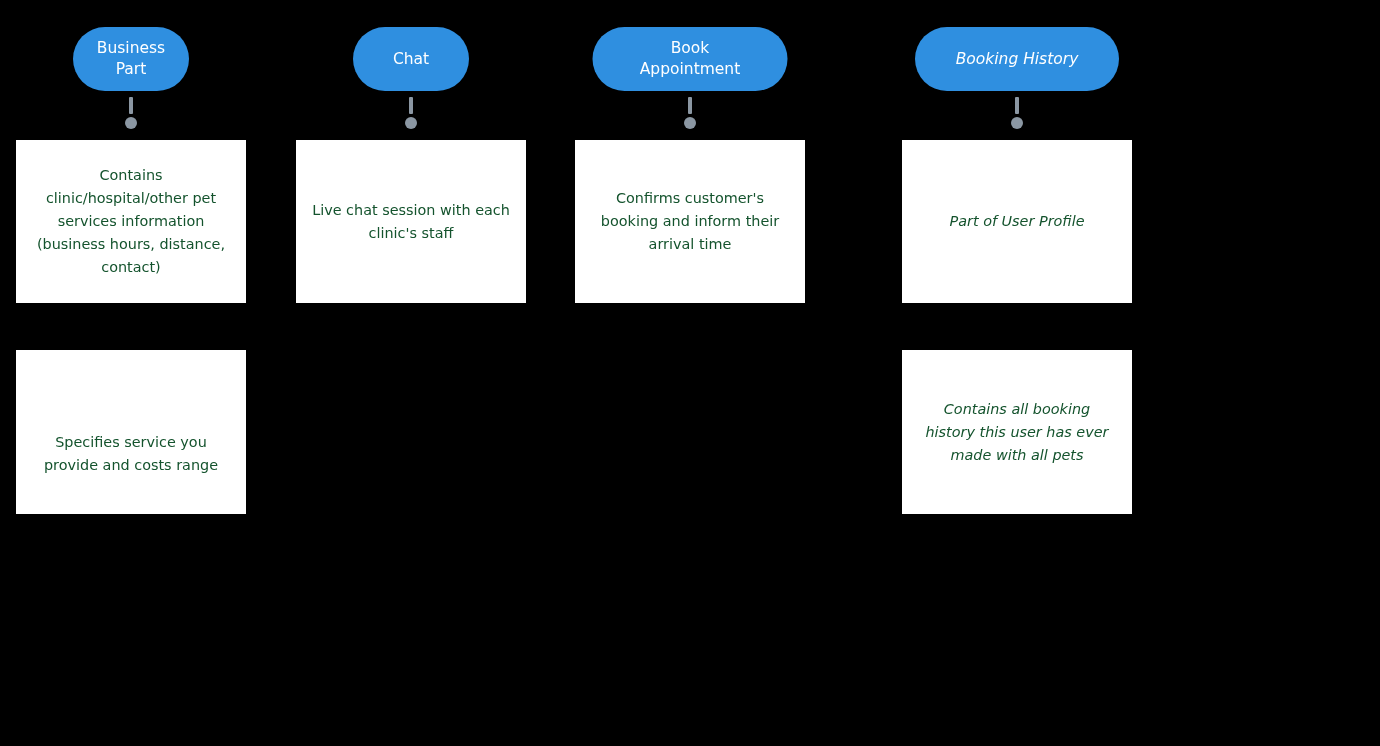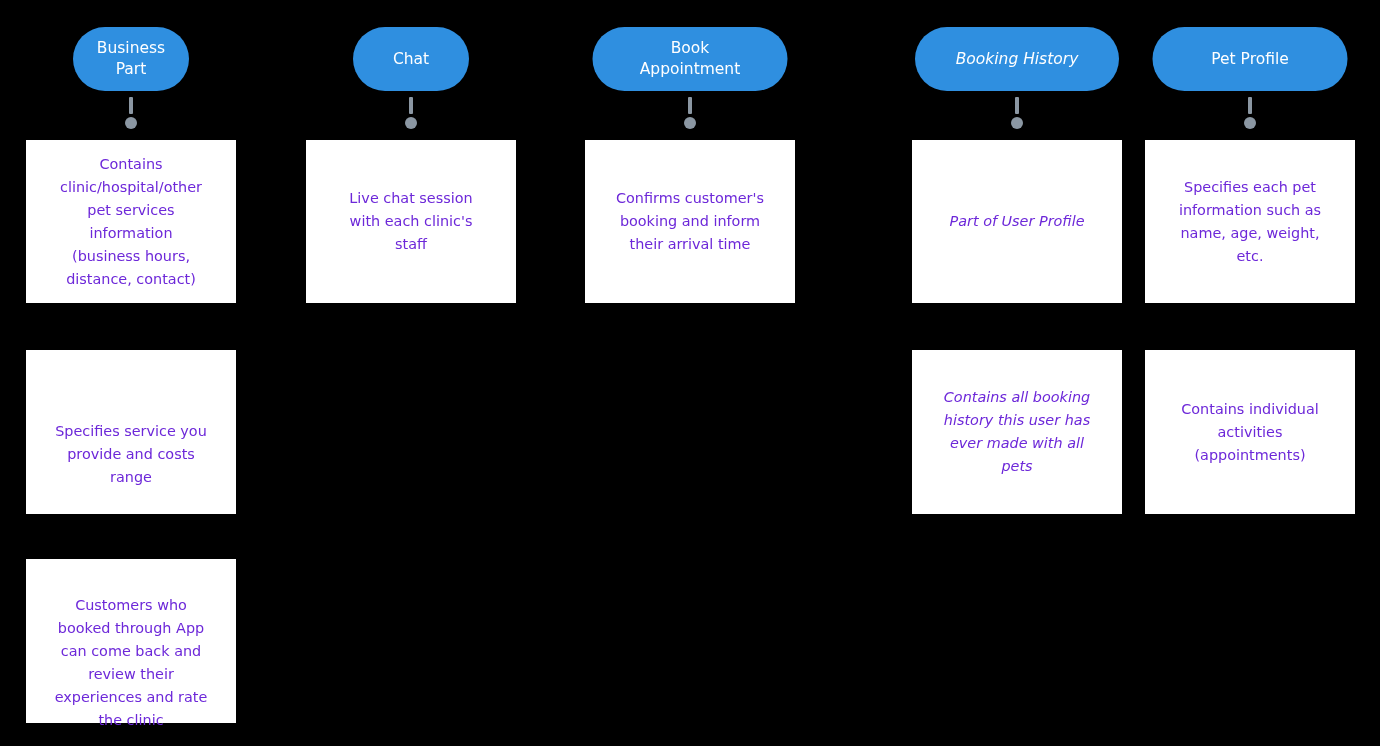--- a/index.html
+++ b/index.html
@@ -78,31 +78,31 @@
     height: 12px;
     border-radius: 50%;
     background: #8b97a3;
   }
 
   
   .card {
     position: absolute;
     left: 50%;
     transform: translateX(-50%);
-    width: 210px;
+    width: 230px;
     background: #ffffff;
-    color: #6d28d9;
+    color: #14532d;
     font-size: 14.4px;
     line-height: 23px;
     text-align: center;
     display: flex;
     align-items: center;
     justify-content: center;
     box-sizing: border-box;
-    padding: 6px 28px;
+    padding: 6px 16px;
   }
   .card .card-text {
     display: block;
     width: 100%;
   }
   .card.row1 { top: 140px; height: 163px; }
   .card.row2 { top: 350px; height: 164px; }
   .card.row3 { top: 559px; height: 164px; }
 
   
@@ -118,23 +118,20 @@
 Part</div>
     <div class="connector">
       <div class="stub"></div>
       <div class="dot"></div>
     </div>
     <div class="card row1">
       <span class="card-text">Contains clinic/hospital/other pet services information (business hours, distance, contact)</span>
     </div>
     <div class="card row2 align-upper">
       <span class="card-text">Specifies service you provide and costs range</span>
-    </div>
-    <div class="card row3 align-upper">
-      <span class="card-text">Customers who booked through App can come back and review their experiences and rate the clinic</span>
     </div>
   </div>
 
   <div class="column" style="left:581px;">
     <div class="node-pill wide">Book Appointment</div>
     <div class="connector">
       <div class="stub"></div>
       <div class="dot"></div>
     </div>
     <div class="card row1">
@@ -160,27 +157,14 @@
       <div class="dot"></div>
     </div>
     <div class="card row2">
       <span class="card-text">Contains all booking history this user has ever made with all pets</span>
     </div>
     <div class="card row1">
       <span class="card-text">Part of User Profile</span>
     </div>
   </div>
 
-  <div class="column" style="left:1141px;">
-    <div class="node-pill wide">Pet Profile</div>
-    <div class="connector">
-      <div class="stub"></div>
-      <div class="dot"></div>
-    </div>
-    <div class="card row1">
-      <span class="card-text">Specifies each pet information such as name, age, weight, etc.</span>
-    </div>
-    <div class="card row2">
-      <span class="card-text">Contains individual activities (appointments)</span>
-    </div>
-  </div>
 
 </div>
 
 </body></html>

